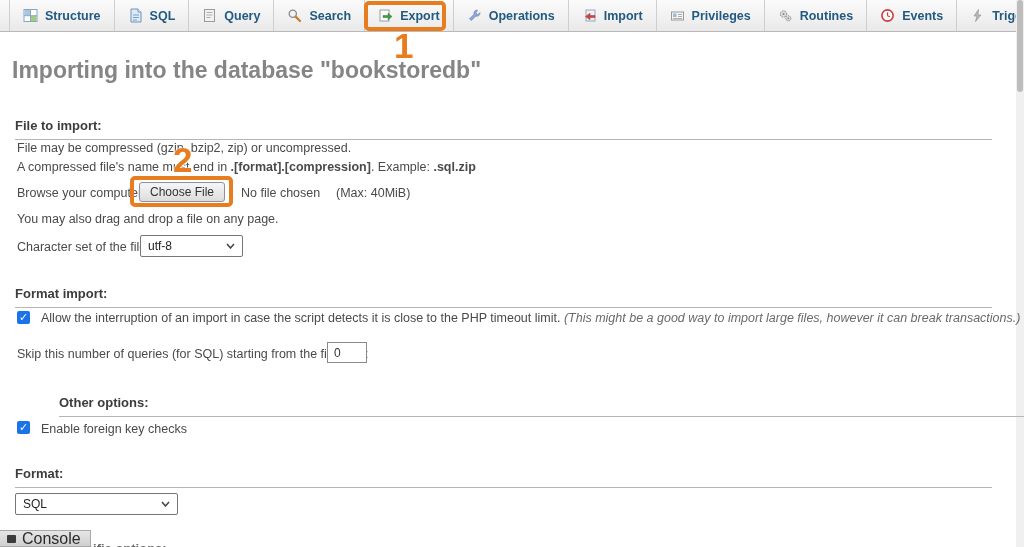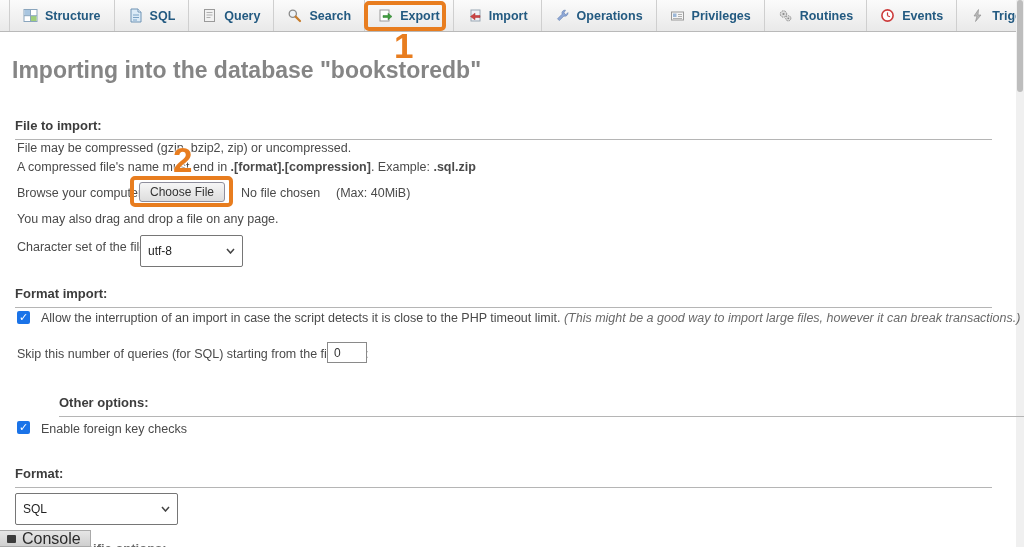--- a/index.html
+++ b/index.html
@@ -32,21 +32,21 @@
                      color:#3c3c3c; padding-bottom:6px; border-bottom:1px solid #b5b5b5; }
   .body-text { position:absolute; font-size:12.5px; color:#4a4a4a; white-space:nowrap; }
   .bold { font-weight:bold; }
   .note-italic { font-style:italic; color:#6a6a6a; }
 
   .file-btn { position:absolute; left:139px; top:182px; width:86px; height:20px;
               background:linear-gradient(#f6f6f6,#dddddd); border:1px solid #8f8f9d;
               border-radius:3px; font-size:12px; color:#333; cursor:pointer;
               font-family:"Liberation Sans", sans-serif; }
 
-  .select-box { position:absolute; height:32px; background:#fff; border:1px solid #767676;
+  .select-box { position:absolute; height:22px; background:#fff; border:1px solid #767676;
                 border-radius:2px; display:flex; align-items:center; justify-content:space-between;
                 padding:0 7px; font-size:12px; color:#222; cursor:pointer; }
   .chev { width:9px; height:6px; flex:0 0 auto; }
 
   .checkbox { position:absolute; width:13px; height:13px; background:#1a73e8; border-radius:2px;
               color:#fff; font-size:11px; line-height:13px; text-align:center; cursor:pointer; }
   .text-input { position:absolute; width:40px; height:21px; border:1px solid #8a8a8a; background:#fff;
                 font-size:12px; color:#333; padding-left:6px;
                 font-family:"Liberation Sans", sans-serif; }
 
@@ -109,31 +109,31 @@
     <div class="tab">
       <svg class="tab-icon" viewBox="0 0 15 15">
           <rect x="2" y="2" width="9" height="11" fill="#fff" stroke="#9a9a9a"></rect>
           <path d="M5 7.5h5v-2.3l4 3.3-4 3.3v-2.3H5z" fill="#3f9e3f" stroke="#2e7d2e" stroke-width="0.5"></path>
         </svg>
       <span class="tab-label">Export</span>
     </div>
 
     <div class="tab">
       <svg class="tab-icon" viewBox="0 0 15 15">
+          <path d="M10.5 2.2a3 3 0 0 0-3.4 4L2.5 10.8l1.8 1.8 4.6-4.6a3 3 0 0 0 4-3.4L10.8 6.7 8.9 4.8z" fill="#8fa8d6" stroke="#5d7ab0" stroke-width="0.6"></path>
+        </svg>
+      <span class="tab-label">Operations</span>
+    </div>
+
+    <div class="tab">
+      <svg class="tab-icon" viewBox="0 0 15 15">
           <rect x="4" y="2" width="9" height="11" fill="#eef2f6" stroke="#9aa7b4"></rect>
           <path d="M13 7.5H8v-2.3l-4.5 3.3L8 11.8V9.5h5z" fill="#cc4444" stroke="#a83232" stroke-width="0.5"></path>
         </svg>
       <span class="tab-label">Import</span>
-    </div>
-
-    <div class="tab">
-      <svg class="tab-icon" viewBox="0 0 15 15">
-          <path d="M10.5 2.2a3 3 0 0 0-3.4 4L2.5 10.8l1.8 1.8 4.6-4.6a3 3 0 0 0 4-3.4L10.8 6.7 8.9 4.8z" fill="#8fa8d6" stroke="#5d7ab0" stroke-width="0.6"></path>
-        </svg>
-      <span class="tab-label">Operations</span>
     </div>
 
     <div class="tab">
       <svg class="tab-icon" viewBox="0 0 15 15">
           <rect x="1.5" y="4" width="12" height="8" fill="#f5f5f5" stroke="#9a9a9a"></rect>
           <rect x="3" y="5.5" width="3.5" height="3.5" fill="#9db8d8"></rect>
           <line x1="8" y1="6.5" x2="12" y2="6.5" stroke="#b0b0b0"></line>
           <line x1="8" y1="8.5" x2="12" y2="8.5" stroke="#b0b0b0"></line>
           <line x1="3" y1="10.5" x2="12" y2="10.5" stroke="#b0b0b0"></line>
         </svg>

